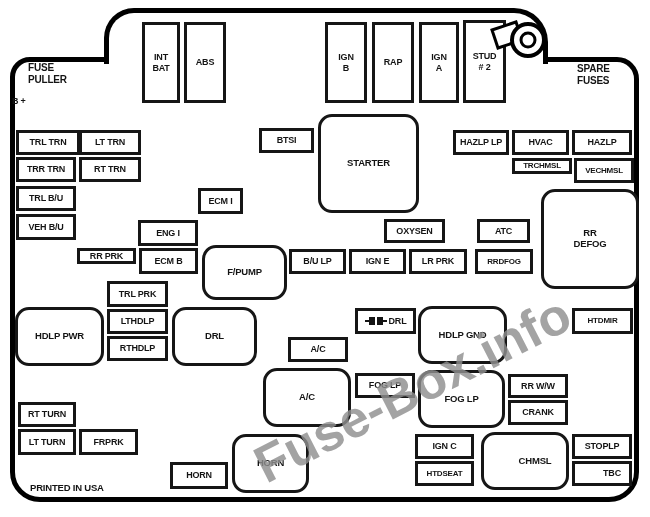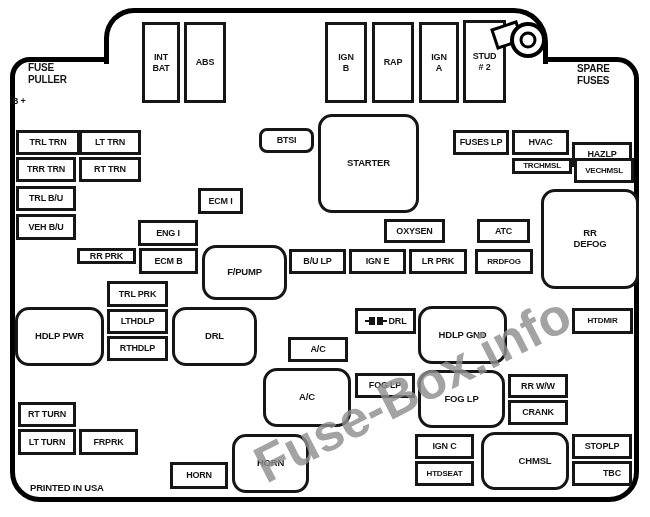--- a/index.html
+++ b/index.html
@@ -71,36 +71,36 @@
       <div class="box tall" style="left: 419px; top: 22px; width: 40px; height: 81px;">IGN
 A</div>
       <div class="box tall" style="left: 463px; top: 20px; width: 43px; height: 83px;">STUD
 # 2</div>
       <div class="box fuse" style="left: 16px; top: 130px; width: 64px; height: 25px;">TRL TRN</div>
       <div class="box fuse" style="left: 79px; top: 130px; width: 62px; height: 25px;">LT TRN</div>
       <div class="box fuse" style="left: 16px; top: 157px; width: 60px; height: 25px;">TRR TRN</div>
       <div class="box fuse" style="left: 79px; top: 157px; width: 62px; height: 25px;">RT TRN</div>
       <div class="box fuse" style="left: 16px; top: 186px; width: 60px; height: 25px;">TRL B/U</div>
       <div class="box fuse" style="left: 16px; top: 214px; width: 60px; height: 26px;">VEH B/U</div>
-      <div class="box fuse" style="left: 259px; top: 128px; width: 55px; height: 25px; border-radius: 8px;">BTSI</div>
+      <div class="box fuse" style="left: 259px; top: 128px; width: 55px; height: 25px;">BTSI</div>
       <div class="box relay" style="left: 318px; top: 114px; width: 101px; height: 99px;">STARTER</div>
       <div class="box fuse" style="left: 198px; top: 188px; width: 45px; height: 26px;">ECM I</div>
       <div class="box fuse" style="left: 138px; top: 220px; width: 60px; height: 26px;">ENG I</div>
       <div class="box fuse" style="left: 77px; top: 248px; width: 59px; height: 16px;">RR PRK</div>
       <div class="box fuse" style="left: 139px; top: 248px; width: 59px; height: 26px;">ECM B</div>
       <div class="box relay" style="left: 202px; top: 245px; width: 85px; height: 55px;">F/PUMP</div>
       <div class="box fuse" style="left: 384px; top: 219px; width: 61px; height: 24px;">OXYSEN</div>
       <div class="box fuse" style="left: 477px; top: 219px; width: 53px; height: 24px;">ATC</div>
       <div class="box fuse" style="left: 289px; top: 249px; width: 57px; height: 25px;">B/U LP</div>
       <div class="box fuse" style="left: 349px; top: 249px; width: 57px; height: 25px;">IGN E</div>
       <div class="box fuse" style="left: 409px; top: 249px; width: 58px; height: 25px;">LR PRK</div>
       <div class="box fuse" style="left: 475px; top: 249px; width: 58px; height: 25px; font-size: 8px;">RRDFOG</div>
-      <div class="box fuse" style="left: 453px; top: 130px; width: 56px; height: 25px;">FUSES LP</div>
+      <div class="box fuse" style="left: 453px; top: 130px; width: 56px; height: 25px;">HAZLP LP</div>
       <div class="box fuse" style="left: 512px; top: 130px; width: 57px; height: 25px;">HVAC</div>
-      <div class="box fuse" style="left: 572px; top: 130px; width: 60px; height: 25px; margin-top: 12px;">HAZLP</div>
+      <div class="box fuse" style="left: 572px; top: 130px; width: 60px; height: 25px;">HAZLP</div>
       <div class="box fuse" style="left: 512px; top: 158px; width: 60px; height: 16px; font-size: 8px; text-align: right;">TRCHMSL</div>
       <div class="box fuse" style="left: 574px; top: 158px; width: 60px; height: 25px; font-size: 8px;">VECHMSL</div>
       <div class="box relay" style="left: 541px; top: 189px; width: 98px; height: 100px;">RR
 DEFOG</div>
       <div class="box fuse" style="left: 107px; top: 281px; width: 61px; height: 26px;">TRL PRK</div>
       <div class="box fuse" style="left: 107px; top: 309px; width: 61px; height: 25px;">LTHDLP</div>
       <div class="box fuse" style="left: 107px; top: 336px; width: 61px; height: 25px;">RTHDLP</div>
       <div class="box relay" style="left: 15px; top: 307px; width: 89px; height: 59px;">HDLP PWR</div>
       <div class="box relay" style="left: 172px; top: 307px; width: 85px; height: 59px;">DRL</div>
       <div class="box diode" style="left: 355px; top: 308px; width: 61px; height: 26px;"><svg width="22" height="12">

